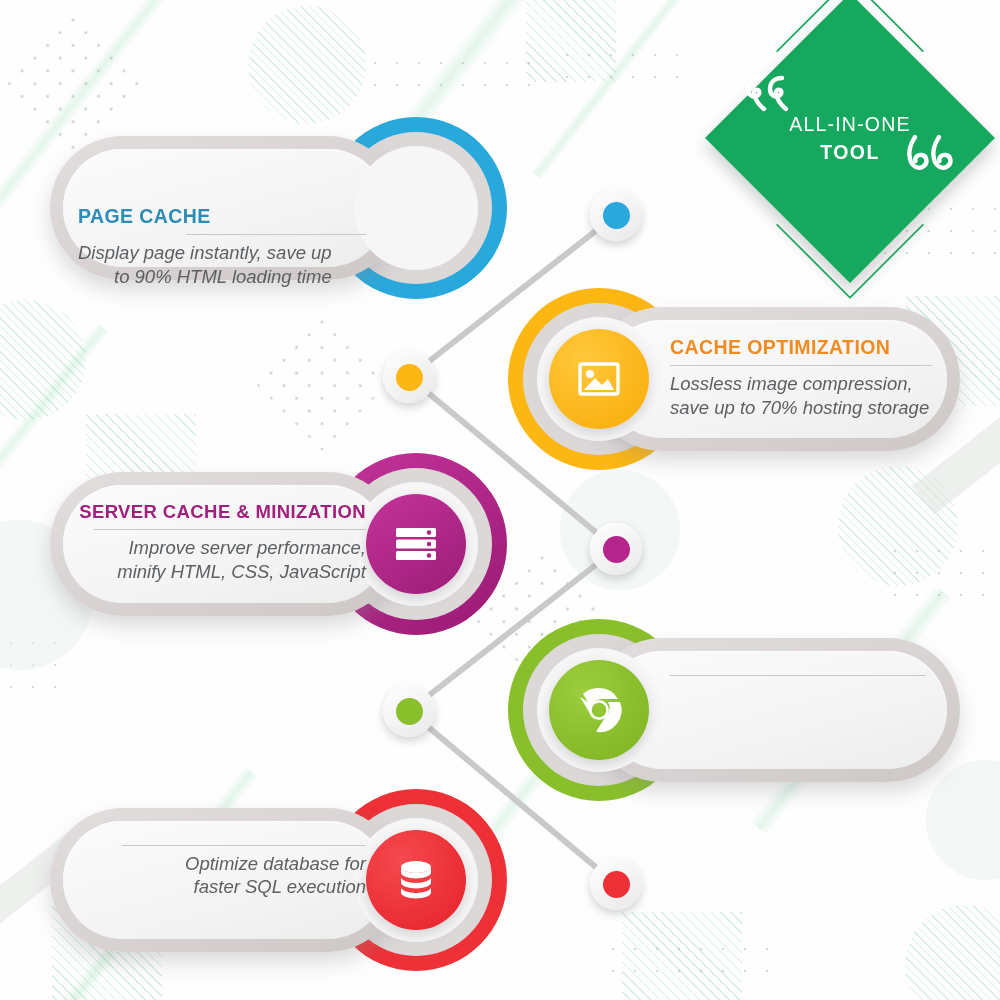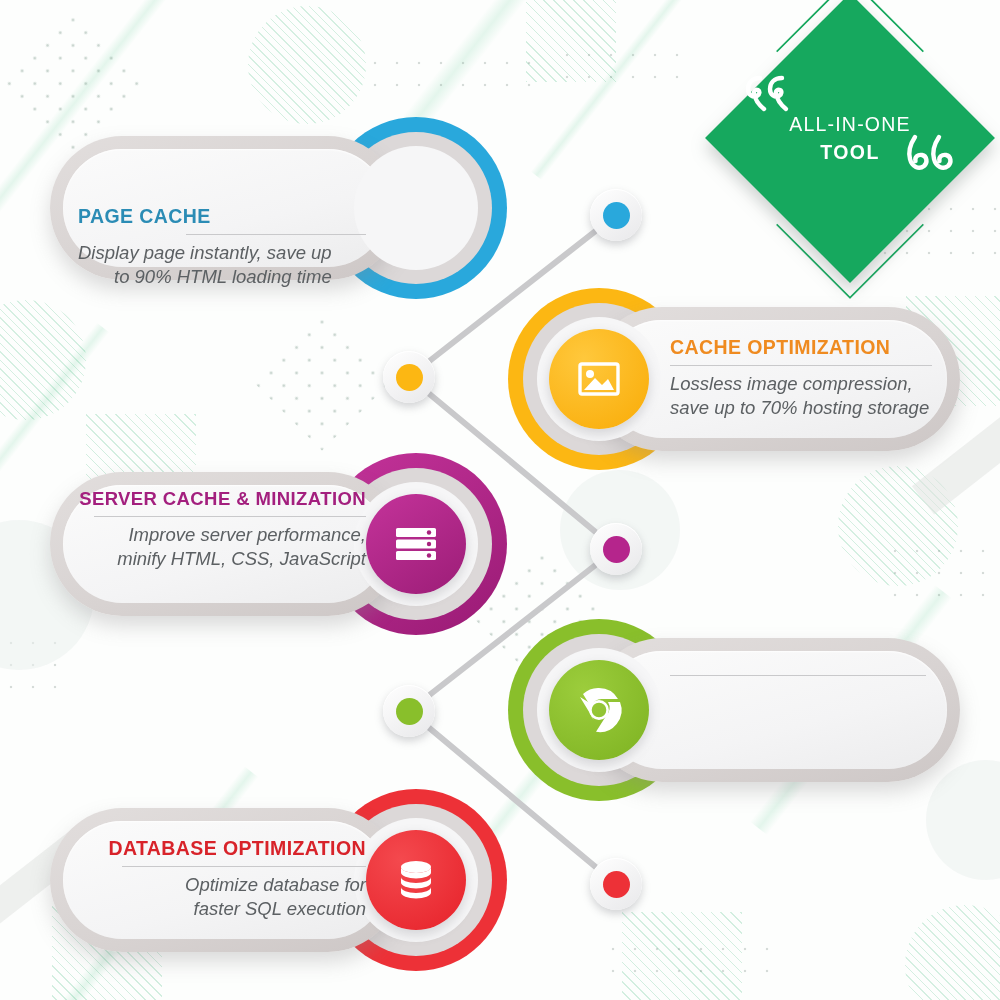--- a/index.html
+++ b/index.html
@@ -187,21 +187,21 @@
       <svg width="56" height="56" viewBox="0 0 56 56">
         <rect x="8" y="12" width="40" height="9" rx="1.6" fill="#ffffff"></rect>
         <rect x="8" y="23.5" width="40" height="9" rx="1.6" fill="#ffffff"></rect>
         <rect x="8" y="35" width="40" height="9" rx="1.6" fill="#ffffff"></rect>
         <circle cx="41" cy="16.5" r="2.2" fill="#a8237f"></circle>
         <circle cx="41" cy="28" r="2.2" fill="#a8237f"></circle>
         <circle cx="41" cy="39.5" r="2.2" fill="#a8237f"></circle>
       </svg>
     </div>
 
-    <div class="text-wrap" style="left:70px;top:44px;width:296px;align-items:flex-end;text-align:right;">
+    <div class="text-wrap" style="left:70px;top:57px;width:296px;align-items:flex-end;text-align:right;">
       <div class="card-title" style="color:#a31f7e;font-size:18.5px;">SERVER CACHE &amp; MINIZATION</div>
       <div class="rule" style="width:272px;align-self:flex-end;"></div>
       <div class="card-desc" style="text-align:right;">Improve server performance,
 minify HTML, CSS, JavaScript</div>
     </div>
   </div>
 
   <div class="card" style="left:500px;top:612px;width:500px;height:200px;">
     <div class="ring-outer" style="left:8px;top:7px;width:182px;height:182px;background:#89bf2b;"></div>
     <div class="ring-gray" style="left:23px;top:22px;width:152px;height:152px;"></div>
@@ -237,21 +237,20 @@
     <div class="icon-disc" style="left:366px;top:48px;width:100px;height:100px;background:radial-gradient(circle at 35% 30%,#f4494e,#e62129);">
       <svg width="56" height="56" viewBox="0 0 56 56">
         <ellipse cx="28" cy="15" rx="15" ry="6" fill="#ffffff"></ellipse>
         <path d="M13 15 v5.5 a15 6 0 0 0 30 0 V15 a15 6 0 0 1 -30 0 Z" fill="#ffffff"></path>
         <path d="M13 25 v5.5 a15 6 0 0 0 30 0 V25 a15 6 0 0 1 -30 0 Z" fill="#ffffff"></path>
         <path d="M13 35 v5.5 a15 6 0 0 0 30 0 V35 a15 6 0 0 1 -30 0 Z" fill="#ffffff"></path>
       </svg>
     </div>
 
     <div class="text-wrap" style="left:78px;top:56px;width:288px;align-items:flex-end;text-align:right;">
-      <div class="card-title" style="color:#d8232a;">DATABASE OPTIMIZATION</div>
       <div class="rule" style="width:244px;align-self:flex-end;"></div>
       <div class="card-desc" style="text-align:right;">Optimize database for
 faster SQL execution</div>
     </div>
   </div>
 
   <div id="badge">
     <div class="diamond-line l1"></div>
     <div class="diamond-line l2"></div>
     <div class="diamond"></div>

